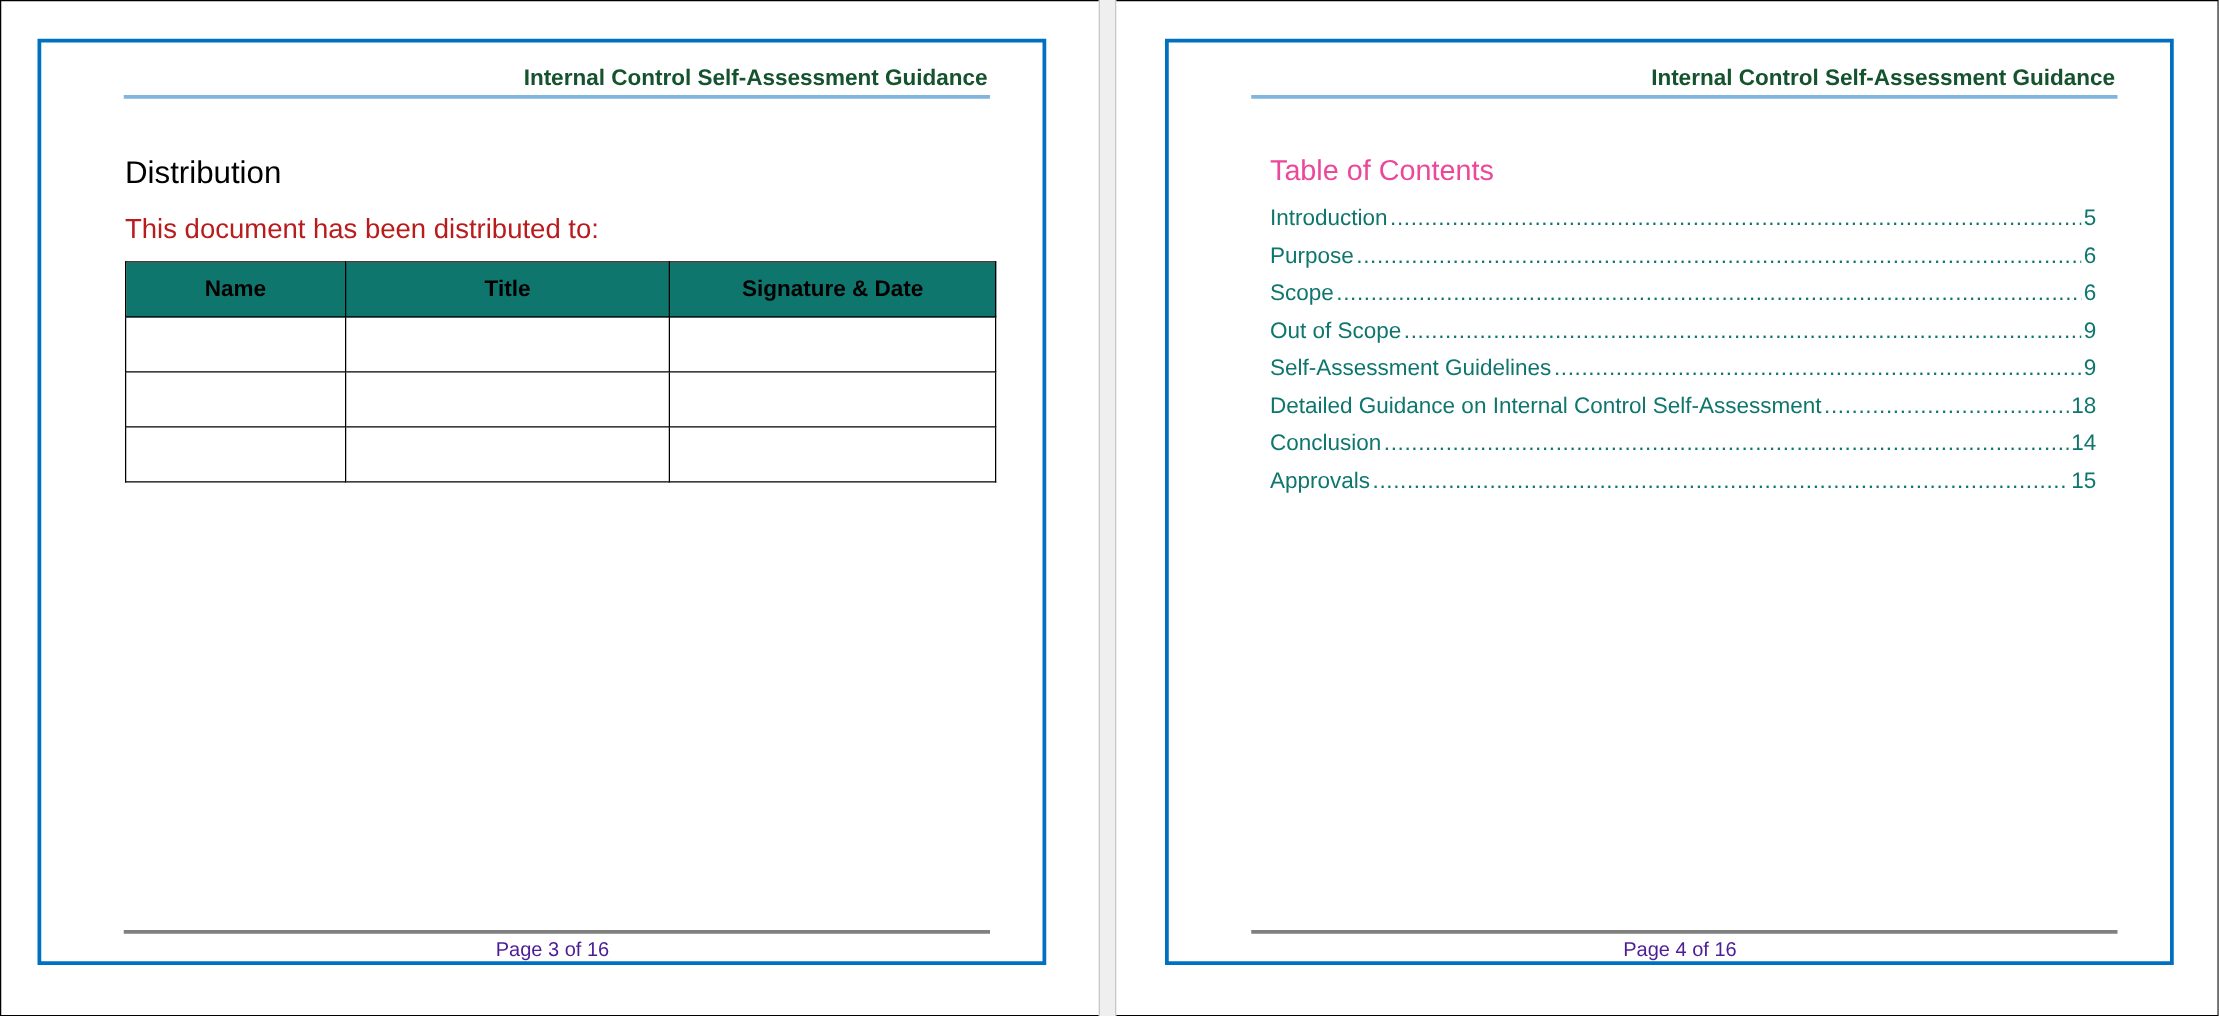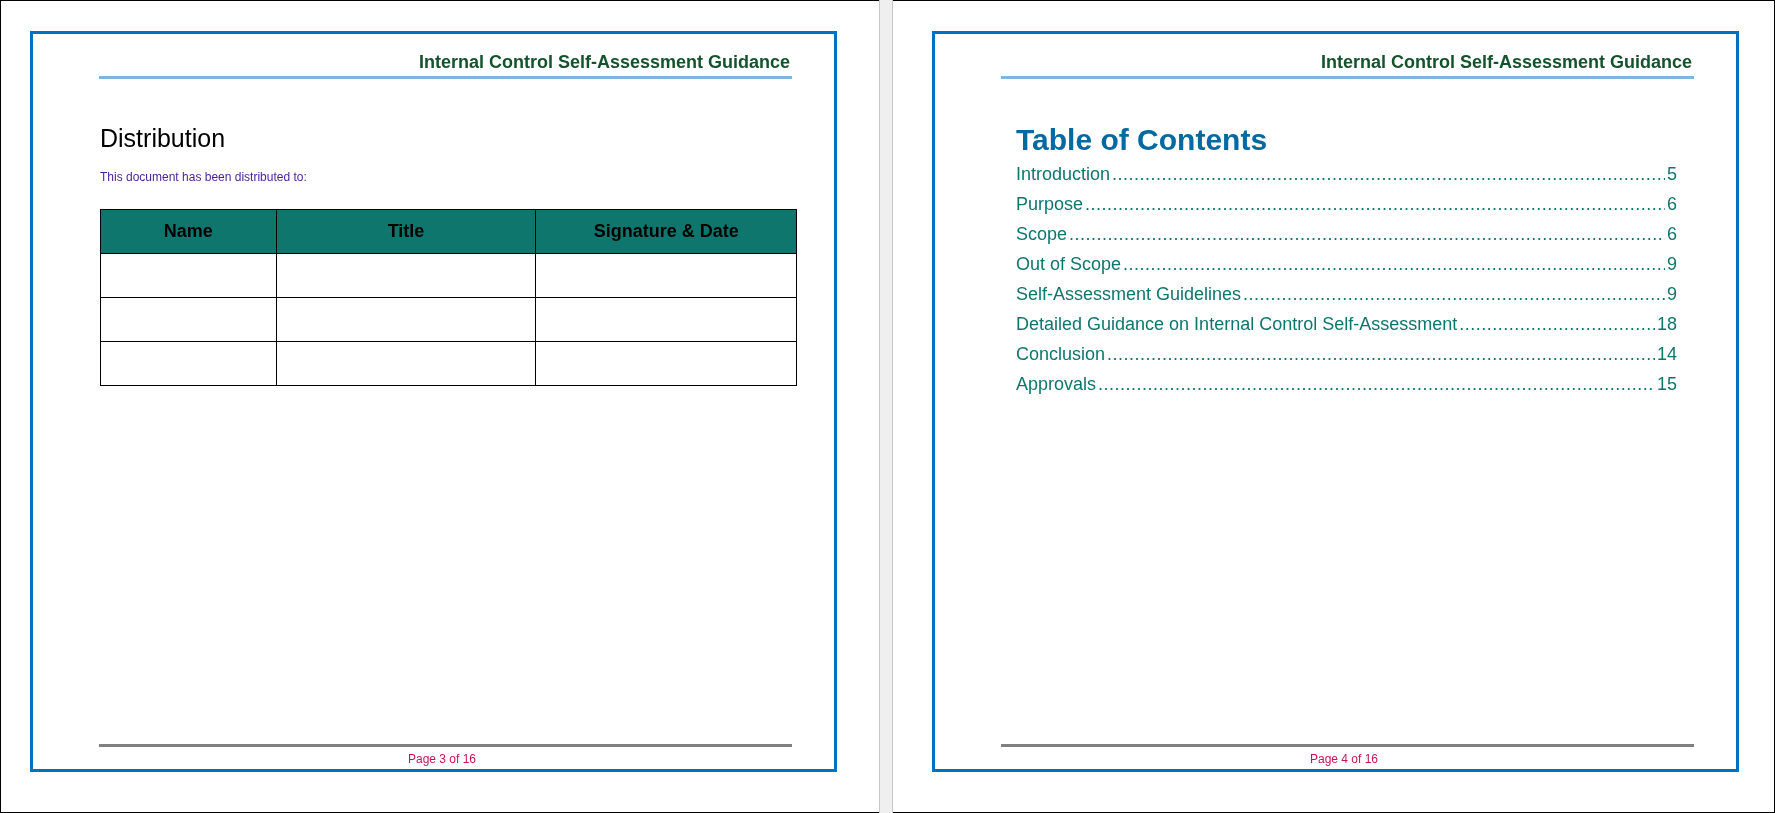--- a/index.html
+++ b/index.html
@@ -26,38 +26,38 @@
       font-size:18px; font-weight:bold; color:#14532d;
     }
     .header-rule {
       position:absolute; left:66px; right:42px; top:42px; height:3px; background:#7fb5de;
     }
     .footer-rule {
       position:absolute; left:66px; right:42px; top:710px; height:3px; background:#808080;
     }
     .footer-text {
       position:absolute; left:17px; right:0; top:718px; text-align:center;
-      font-size:12px; color:#be185d;
+      font-size:16px; color:#4c1d95;
     }
     .h-dist {
       position:absolute; left:67px; top:90px; font-size:25px; font-weight:normal; color:#000;
     }
     .intro {
-      position:absolute; left:67px; top:136px; font-size:12px; color:#4c1d95;
+      position:absolute; left:67px; top:136px; font-size:22px; color:#b91c1c;
     }
     table.dist {
       position:absolute; left:67px; top:175px; width:697px; border-collapse:collapse;
     }
     table.dist th, table.dist td {
       border:1.5px solid #000; font-size:18px;
     }
     table.dist th { background:#0f766e; height:41px; font-weight:bold; text-align:center; }
     table.dist td { height:41px; }
     .toc-title {
-      position:absolute; left:81px; top:89px; font-size:30px; font-weight:bold; color:#0369a1;
+      position:absolute; left:81px; top:89px; font-size:23px; font-weight:normal; color:#ec4899;
     }
     .toc {
       position:absolute; left:81px; top:128px; width:661px;
     }
     .toc-row {
       display:flex; align-items:baseline; height:30px; font-size:18px; color:#0f766e; line-height:24px;
     }
     .toc-row .label { white-space:nowrap; }
     .toc-row .dots {
       flex:1; overflow:hidden; white-space:nowrap; margin:0 2px;

